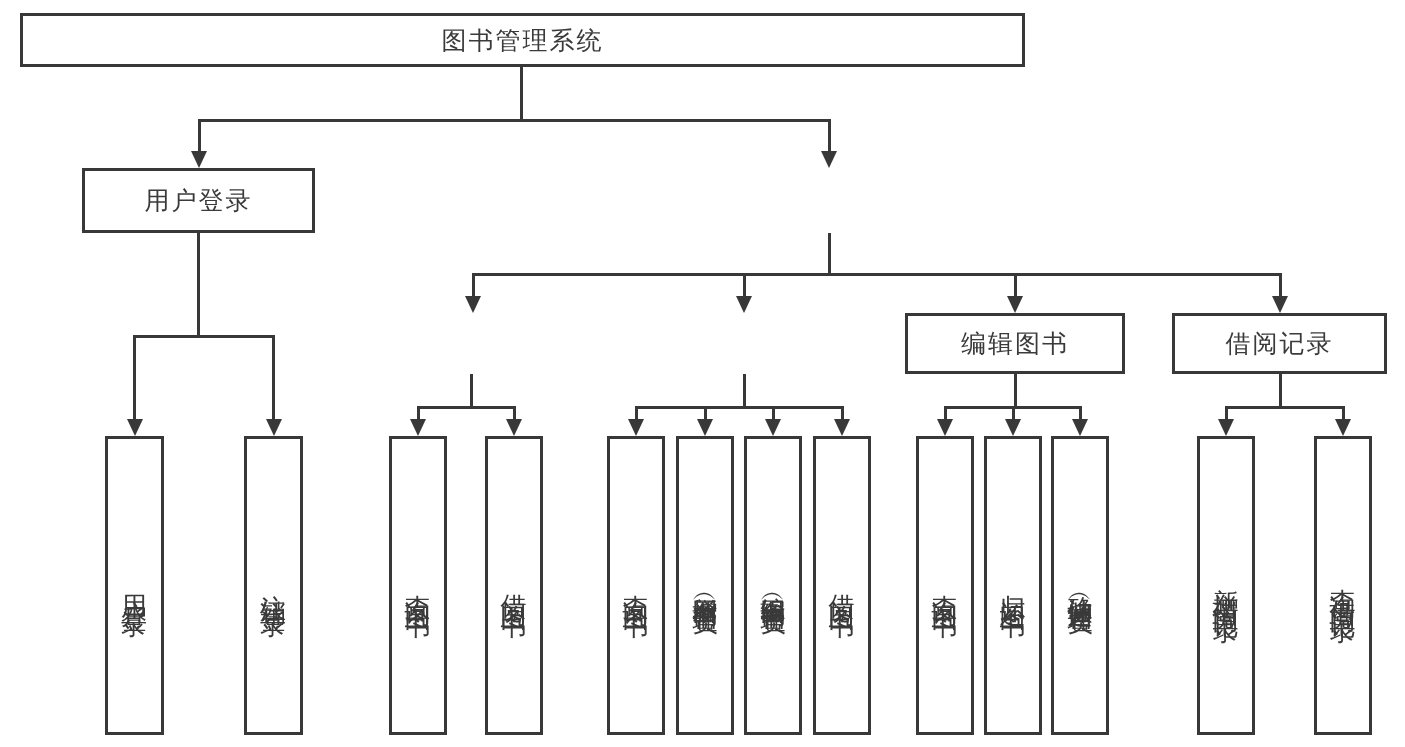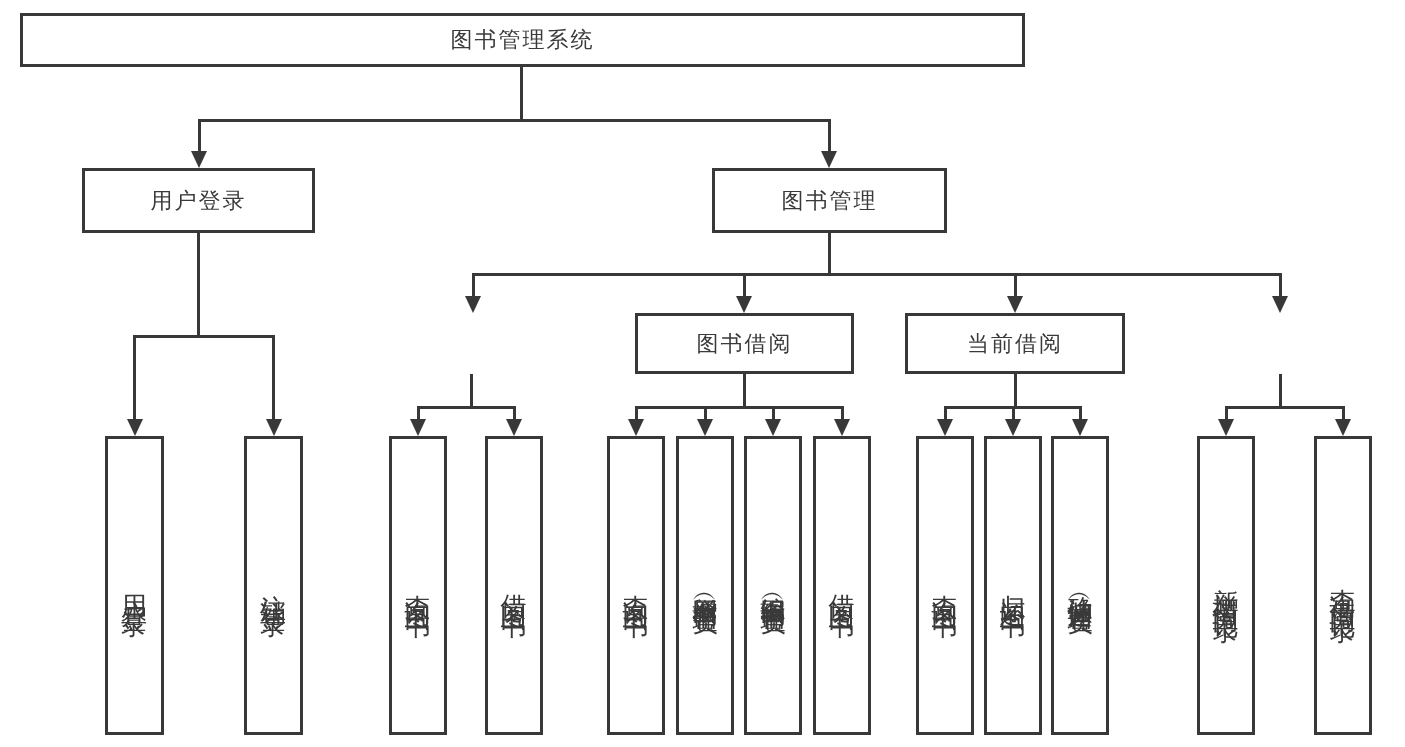--- a/index.html
+++ b/index.html
@@ -29,21 +29,21 @@
   
   .node{
     position:absolute;
     background:var(--bg);
     border:3px solid var(--line);
     display:flex;align-items:center;justify-content:center;
     z-index:2;
   }
   .hlabel{
     color:var(--ink);
-    font-size:22px;
+    font-size:25px;
     letter-spacing:2px;
     white-space:nowrap;
     line-height:1;
     text-align:right;
   }
   .vlabel{
     writing-mode:vertical-rl;
     text-orientation:mixed;
     color:var(--ink);
     font-size:26px;
@@ -128,29 +128,26 @@
   <div class="arrow" style="left:1218px;top:419px"></div>
   <div class="arrow" style="left:1335px;top:419px"></div>
 
   <div class="node" style="left:20px;top:13px;width:1005px;height:54px">
     <span class="hlabel">图书管理系统</span>
   </div>
 
   <div class="node" style="left:82px;top:168px;width:233px;height:65px">
     <span class="hlabel">用户登录</span>
   </div>
-  <div class="node" style="left:712px;top:168px;width:235px;height:65px">
-    <span class="hlabel">图书管理</span>
+
+  <div class="node" style="left:905px;top:313px;width:220px;height:61px">
+    <span class="hlabel">编辑图书</span>
   </div>
-
-  <div class="node" style="left:635px;top:313px;width:219px;height:61px">
-    <span class="hlabel">图书借阅</span>
-  </div>
-  <div class="node" style="left:905px;top:313px;width:220px;height:61px">
-    <span class="hlabel">当前借阅</span>
+  <div class="node" style="left:1172px;top:313px;width:215px;height:61px">
+    <span class="hlabel">借阅记录</span>
   </div>
 
   <div class="node" style="left:105px;top:436px;width:59px;height:299px">
     <span class="vlabel">用户登录</span>
   </div>
   <div class="node" style="left:244px;top:436px;width:59px;height:299px">
     <span class="vlabel">注销登录</span>
   </div>
 
   <div class="node" style="left:389px;top:436px;width:58px;height:299px">

